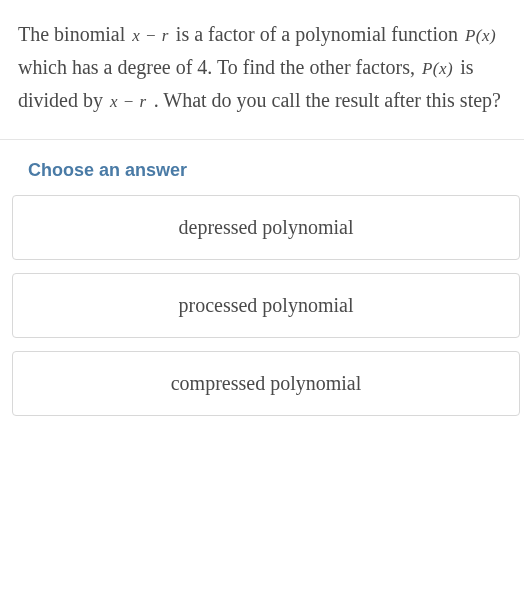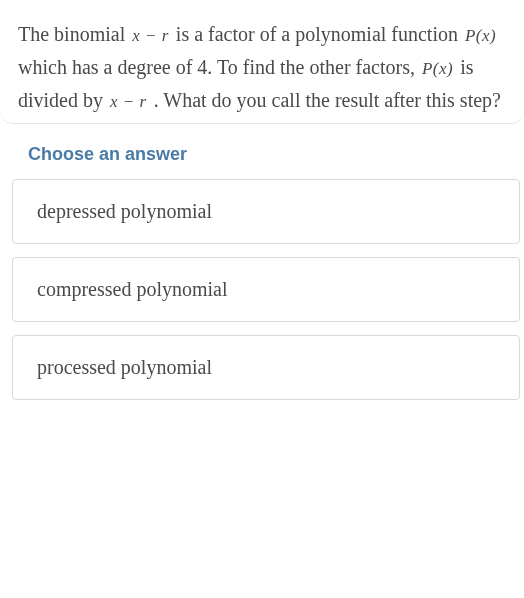--- a/index.html
+++ b/index.html
@@ -7,23 +7,22 @@
       padding: 0;
       box-sizing: border-box;
     }
     body {
       font-family: Georgia, 'Times New Roman', serif;
       background: #ffffff;
       width: 524px;
       color: #4a4a4a;
     }
     .question-block {
-      padding: 18px 18px 6px 18px;
+      padding: 18px 18px 22px 18px;
       border-bottom: 1px solid #e5e5e5;
-      border-radius: 13px;
     }
     .question-text {
       font-size: 20px;
       line-height: 1.65;
       color: #4a4a4a;
     }
     .math {
       font-family: 'Times New Roman', Times, serif;
       font-style: italic;
       font-size: 17px;
@@ -32,20 +31,21 @@
     }
     .prompt-header {
       padding: 20px 18px 14px 28px;
       font-family: 'Segoe UI', 'Helvetica Neue', Arial, sans-serif;
       font-weight: 600;
       font-size: 18px;
       color: #4a7ba6;
     }
     .answers {
       padding: 0 4px 16px 12px;
+      text-align: center;
     }
     .answer-option {
       border: 1px solid #d8d8d8;
       border-radius: 4px;
       padding: 20px 24px;
       margin-bottom: 13px;
       font-size: 20px;
       color: #4a4a4a;
       cursor: pointer;
       background: #fff;
@@ -60,18 +60,18 @@
   </p>
 </div>
 
 <div class="prompt-header">Choose an answer</div>
 
 <div class="answers">
   <div class="answer-option">
     <span>depressed polynomial</span>
   </div>
   <div class="answer-option">
-    <span>compressed polynomial</span>
+    <span>processed polynomial</span>
   </div>
   <div class="answer-option">
-    <span>processed polynomial</span>
+    <span>compressed polynomial</span>
   </div>
 </div>
 
 </body></html>

